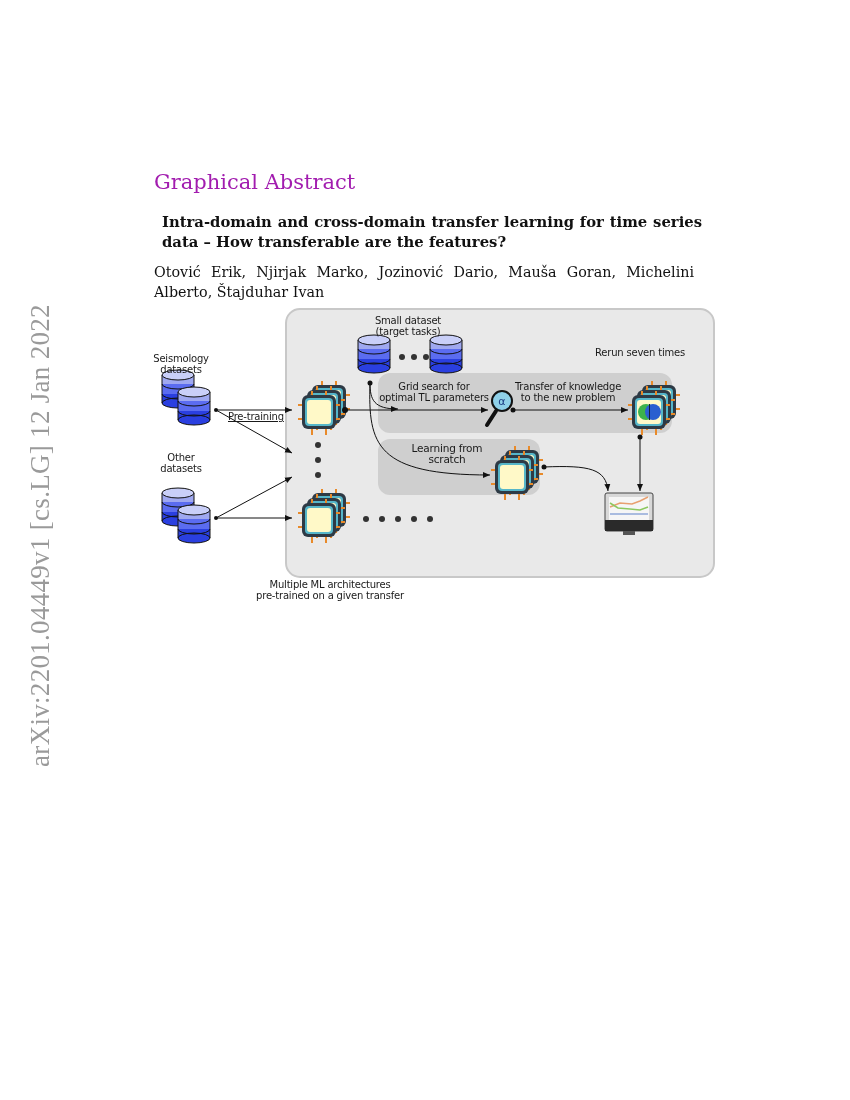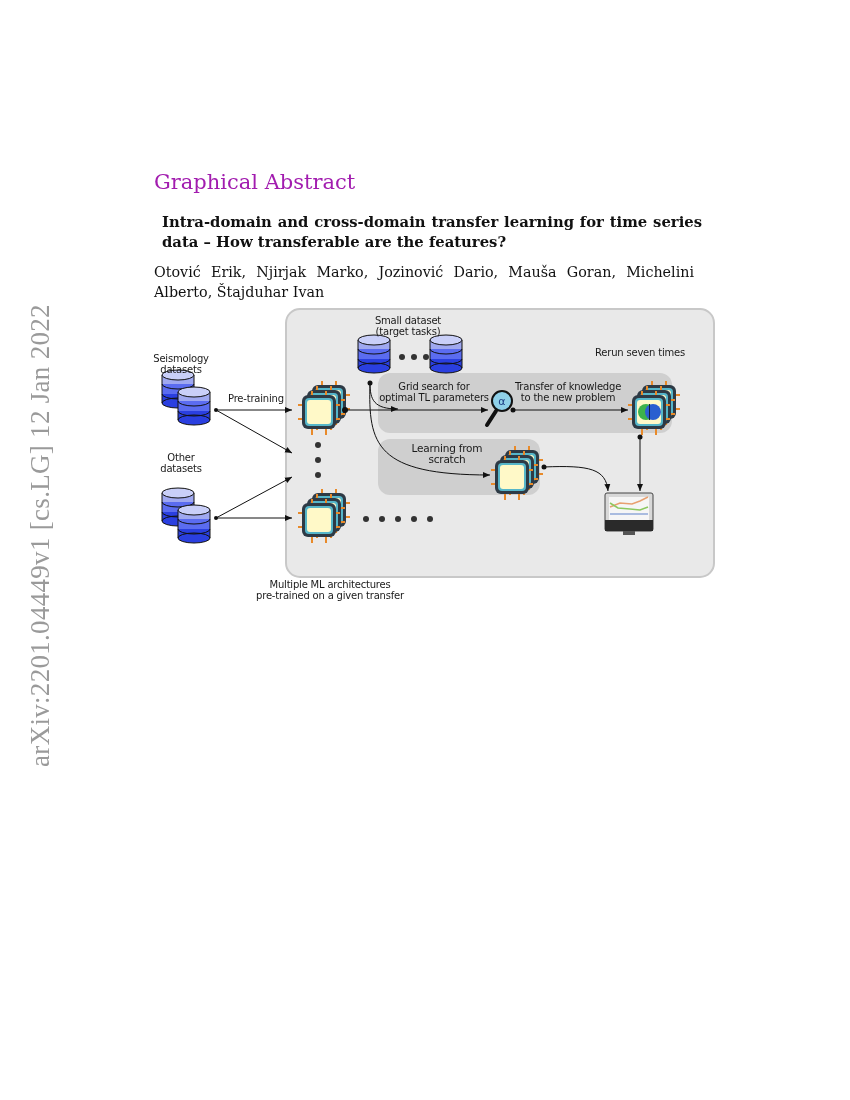--- a/index.html
+++ b/index.html
@@ -152,21 +152,21 @@
 
   <div class="lbl" style="left:455px;top:7px;font-size:10px;margin-top:35px;">Rerun seven times</div>
   <div class="lbl" style="left:10px;top:48px;width:62px;">
     <div>Seismology</div>
     <div>datasets</div>
   </div>
   <div class="lbl" style="left:10px;top:147px;width:62px;">
     <div>Other</div>
     <div>datasets</div>
   </div>
-  <div class="lbl" style="left:88px;top:88px;">Pre-training</div>
+  <div class="lbl" style="left:88px;top:106px;text-decoration:underline;">Pre-training</div>
   <div class="lbl" style="left:218px;top:10px;width:100px;">
     <div>Small dataset</div>
     <div>(target tasks)</div>
   </div>
   <div class="lbl" style="left:238px;top:76px;width:112px;">
     <div>Grid search for</div>
     <div>optimal TL parameters</div>
   </div>
   <div class="lbl" style="left:374px;top:76px;width:108px;">
     <div>Transfer of knowledge</div>

